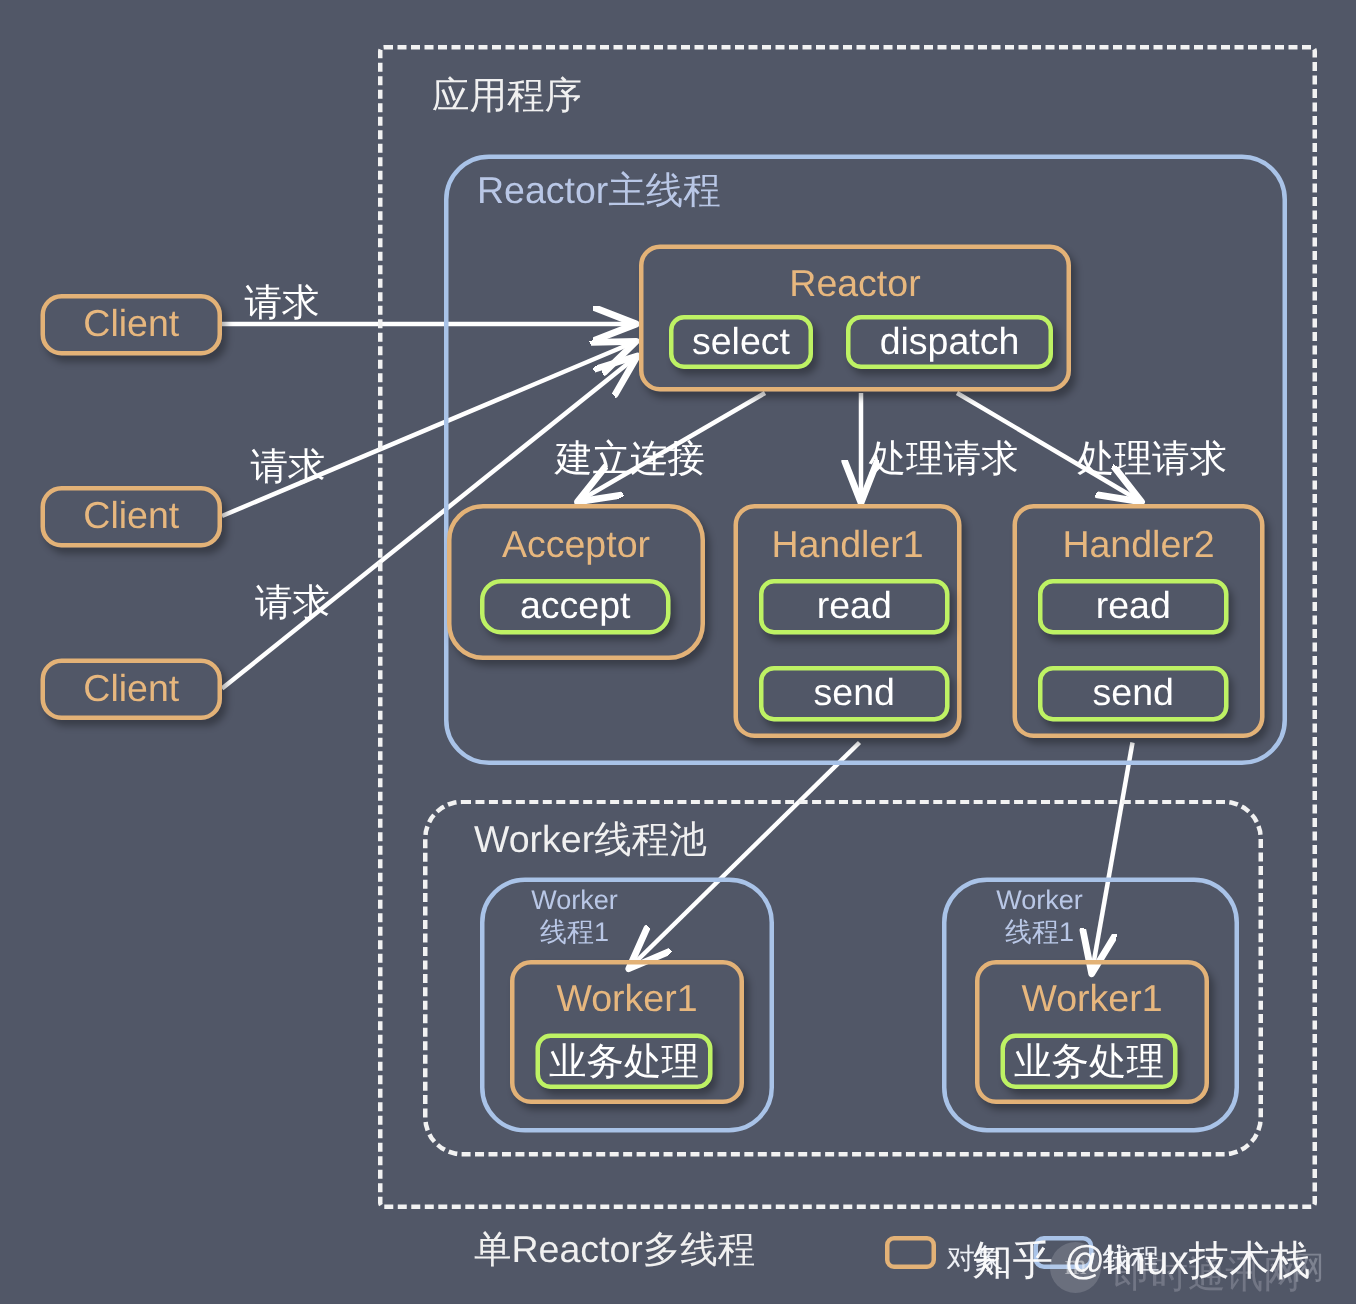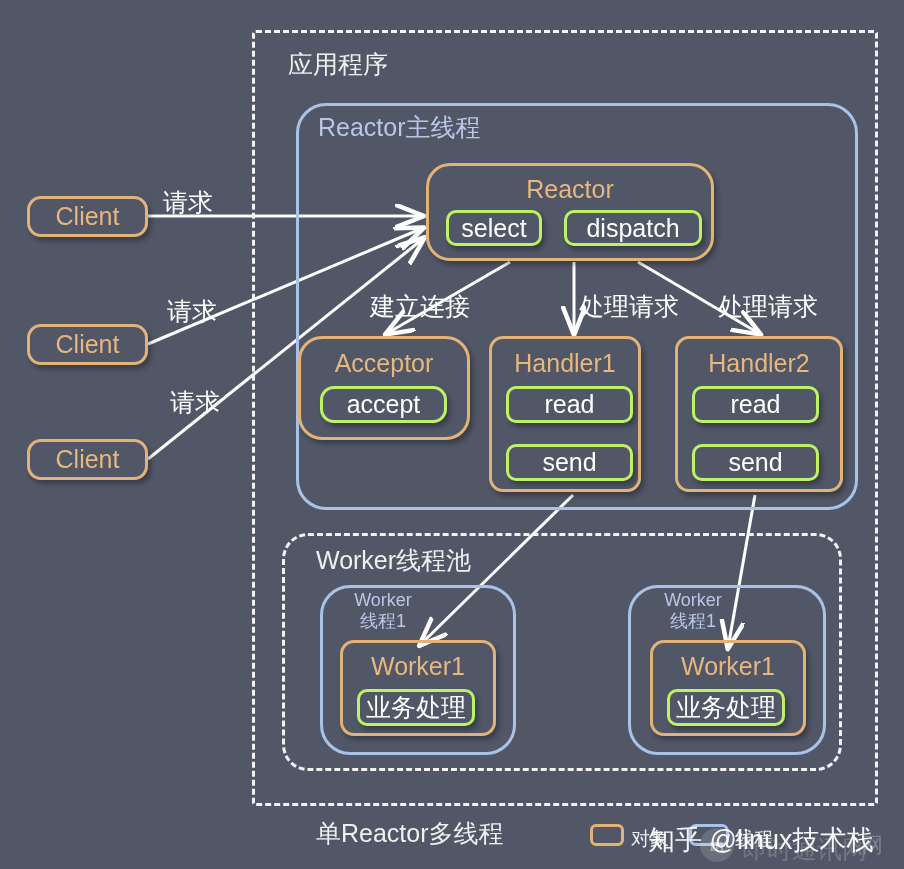--- a/index.html
+++ b/index.html
@@ -193,21 +193,21 @@
 
     <line x1="755" y1="495" x2="728" y2="648" stroke="#ffffff" stroke-width="3" marker-end="url(#arrowhead)"></line>
   </svg>
 
   <div class="box dashed-box" style="left:252px; top:30px; width:626px; height:776px;"></div>
   <div class="label title-white" style="left:288px; top:52px;">应用程序</div>
 
   <div class="box blue-box" style="left:296px; top:103px; width:562px; height:407px;"></div>
   <div class="label title-blue" style="left:318px; top:115px;">Reactor主线程</div>
 
-  <div class="box orange-box" style="left:426px; top:163px; width:288px; height:98px;border-radius:24px;">
+  <div class="box orange-box" style="left:426px; top:163px; width:288px; height:98px;">
     <div class="box-title title-orange" style="top:9px;">Reactor</div>
   </div>
   <div class="box white-box centered inner-white" style="left:446px; top:210px; width:96px; height:36px;">select</div>
   <div class="box white-box centered inner-white" style="left:564px; top:210px; width:138px; height:36px;">dispatch</div>
 
   <div class="box orange-box" style="left:298px; top:336px; width:172px; height:104px;border-radius:24px;">
     <div class="box-title title-orange" style="top:10px;">Acceptor</div>
   </div>
   <div class="box white-box centered inner-white" style="left:320px; top:386px; width:127px; height:37px;border-radius:14px;">accept</div>
 

